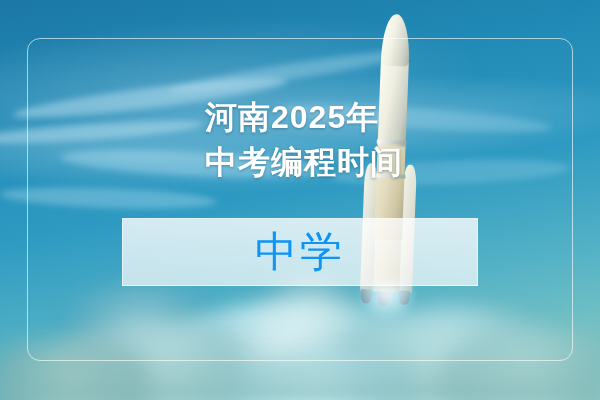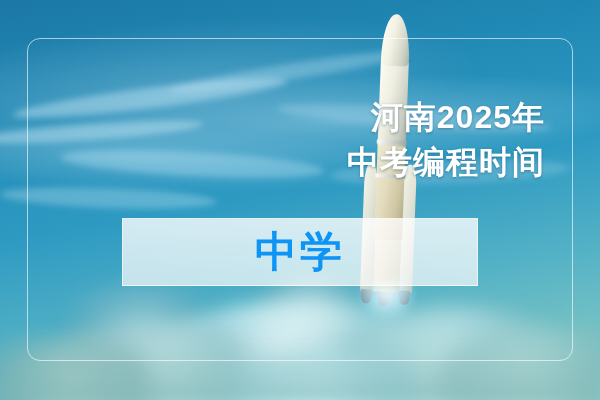--- a/index.html
+++ b/index.html
@@ -120,33 +120,32 @@
     border-radius:13px;box-sizing:border-box;pointer-events:none;
   }
 
   
   .title{
     position:absolute;left:205px;top:95px;width:340px;
     color:#ffffff;font-weight:bold;font-size:32px;line-height:45px;
     letter-spacing:1px;
     text-shadow:0 1px 3px rgba(20,70,100,.45);
     white-space:pre-line;
-    text-align:right;
   }
 
   
   .badge-bar{
     position:absolute;left:122px;top:218px;width:356px;height:68px;
     background:linear-gradient(180deg,rgba(255,255,255,.80),rgba(255,255,255,.68));
     border:1px solid rgba(255,255,255,.55);
     box-sizing:border-box;
     display:flex;align-items:center;justify-content:center;
   }
   .badge-text{
-    color:#0d94f5;font-weight:bold;font-size:42px;letter-spacing:3px;
+    color:#0d94f5;font-weight:normal;font-size:42px;letter-spacing:3px;
     line-height:1;
   }
 </style>
 </head>
 <body>
 
 <div id="stage">
 
   <div class="bg">
     <div class="sky"></div>

